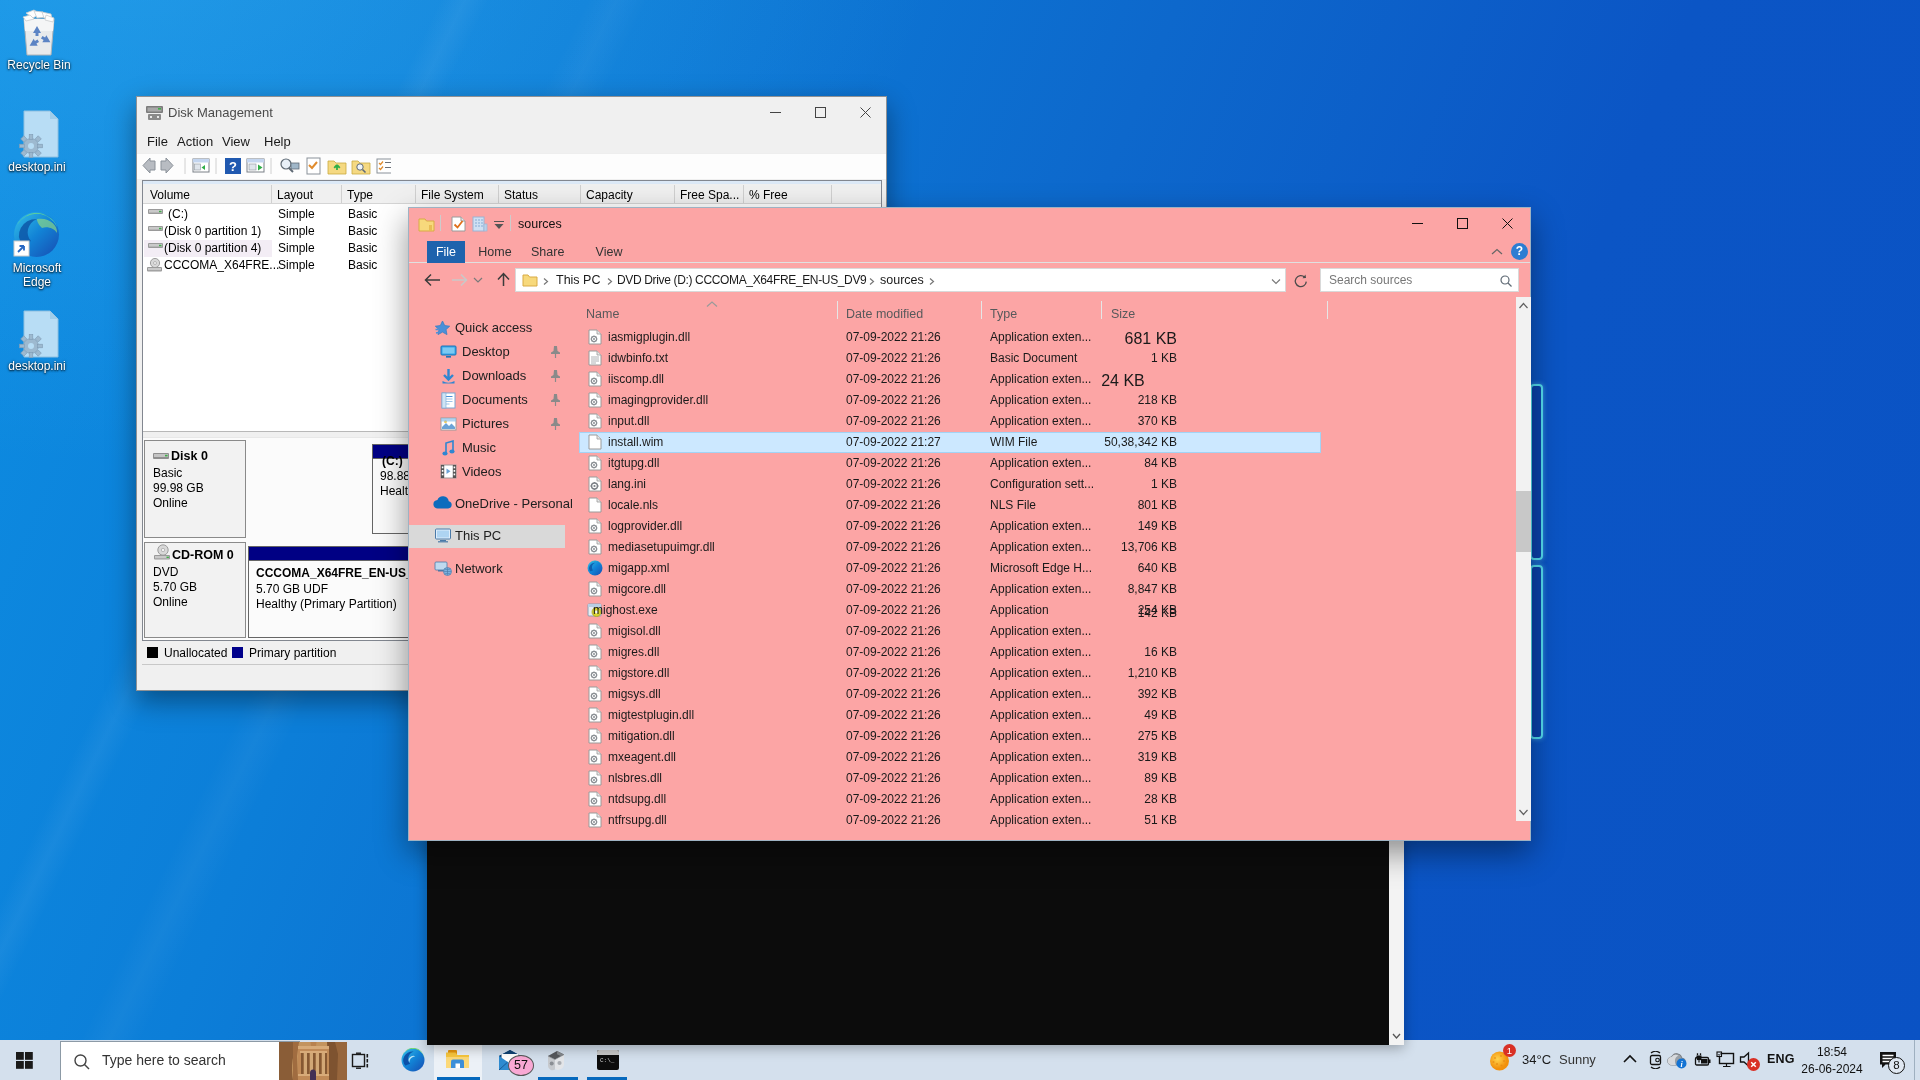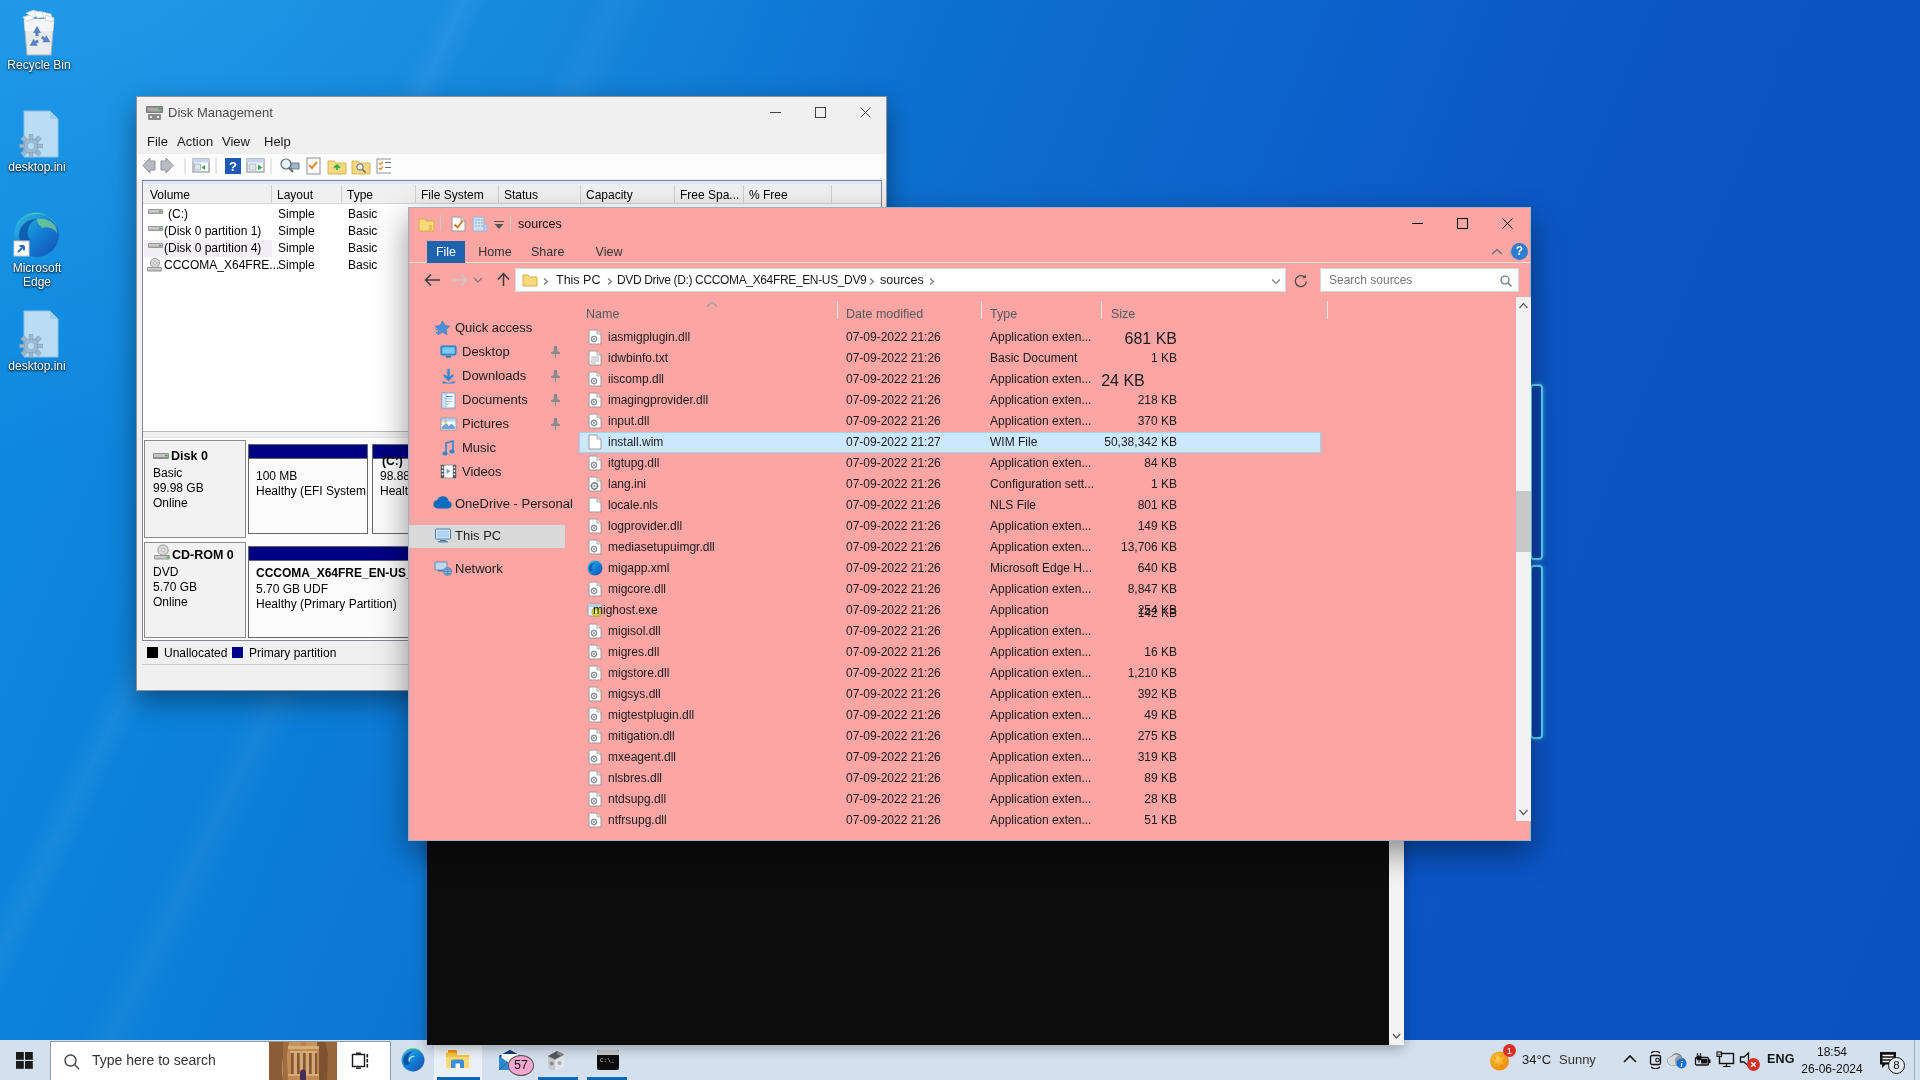--- a/index.html
+++ b/index.html
@@ -240,25 +240,20 @@
   <div class="a" style="left:1px;top:259px;width:102px;height:98px;background:#f2f2f2;border:1px solid #8a8a8a"></div>
   <svg class="a" style="left:10px;top:271px" width="16" height="10" viewBox="0 0 16 10">
         <rect width="16" height="6" y="1" rx="1" fill="#8f8f8f"></rect>
         <rect x="1" y="2" width="14" height="3" fill="#c4c4c4"></rect>
         <rect x="12" y="2.8" width="2.6" height="1.6" fill="#3fae49"></rect>
       </svg>
   <div class="a" style="left:28px;top:268px;font-size:12.5px;font-weight:bold;color:#000">Disk 0</div>
   <div class="cell" style="left:10px;top:285px">Basic</div>
   <div class="cell" style="left:10px;top:300px">99.98 GB</div>
   <div class="cell" style="left:10px;top:315px">Online</div>
-  <div class="a" style="left:105px;top:263px;width:120px;height:90px;border:1px solid #666">
-        <div style="height:14px;background:#000084;border-bottom:1px solid #666"></div>
-   <div class="cell" style="left:7px;top:24px">100 MB</div>
-        <div class="cell" style="left:7px;top:39px">Healthy (EFI System</div>
-      </div>
   <div class="a" style="left:229px;top:263px;width:392px;height:90px;border:1px solid #666">
         <div style="height:14px;background:#000084;border-bottom:1px solid #666"></div>
    <div class="cell" style="left:9px;top:9px;font-weight:bold">(C:)</div>
         <div class="cell" style="left:7px;top:24px">98.88 GB NTFS</div>
         <div class="cell" style="left:7px;top:39px">Healthy (Boot, Page File, Crash Dump, Pr</div>
       </div>
   <div class="a" style="left:1px;top:361px;width:102px;height:96px;background:#f2f2f2;border:1px solid #8a8a8a"></div>
   <svg class="a" style="left:11px;top:363px" width="17" height="17" viewBox="0 0 17 17">
         <circle cx="9" cy="6" r="5.2" fill="#d8d8d8" stroke="#8a8a8a" stroke-width=".8"></circle>
         <circle cx="9" cy="6" r="1.7" fill="#f2f2f2" stroke="#999" stroke-width=".6"></circle>
@@ -935,21 +930,21 @@
 
 <div class="a" style="left:0;top:1040px;width:1920px;height:40px;background:#d4e0ed;z-index:20">
  <svg class="a" style="left:16px;top:12px" width="17" height="17">
       <g fill="#1a1a1a">
         <rect x="0" y="0" width="7.8" height="7.8"></rect>
         <rect x="9" y="0" width="7.8" height="7.8"></rect>
         <rect x="0" y="9" width="7.8" height="7.8"></rect>
         <rect x="9" y="9" width="7.8" height="7.8"></rect>
       </g>
     </svg>
- <div class="a" style="left:50px;top:1px;width:341px;height:39px;background:#fff;border:1px solid #8c9aa6;border-bottom:none">
+ <div class="a" style="left:60px;top:1px;width:240px;height:39px;background:#fff;border:1px solid #8c9aa6;border-bottom:none">
   <svg class="a" style="left:12px;top:11px" width="18" height="18">
         <circle cx="7.5" cy="7.5" r="5.5" fill="none" stroke="#444" stroke-width="1.4"></circle>
         <path d="M11.5 11.5 l4.5 4.5" stroke="#444" stroke-width="1.4"></path>
       </svg>
   <div class="a" style="left:41px;top:10px;font-size:14px;color:#333">Type here to search</div>
   <svg class="a" style="left:218px;top:0" width="68" height="38" viewBox="0 0 68 38">
    <rect width="68" height="38" fill="#c3945f"></rect>
    <path d="M0 0 h20 C13 10 12 26 14 38 H0 z" fill="#8a5d37"></path>
    <path d="M68 0 h-15 C56 12 57 26 55 38 H68 z" fill="#97663c"></path>
    <path d="M48 0 h8 l3 12 -1 26 H50 z" fill="#7e5330"></path>

